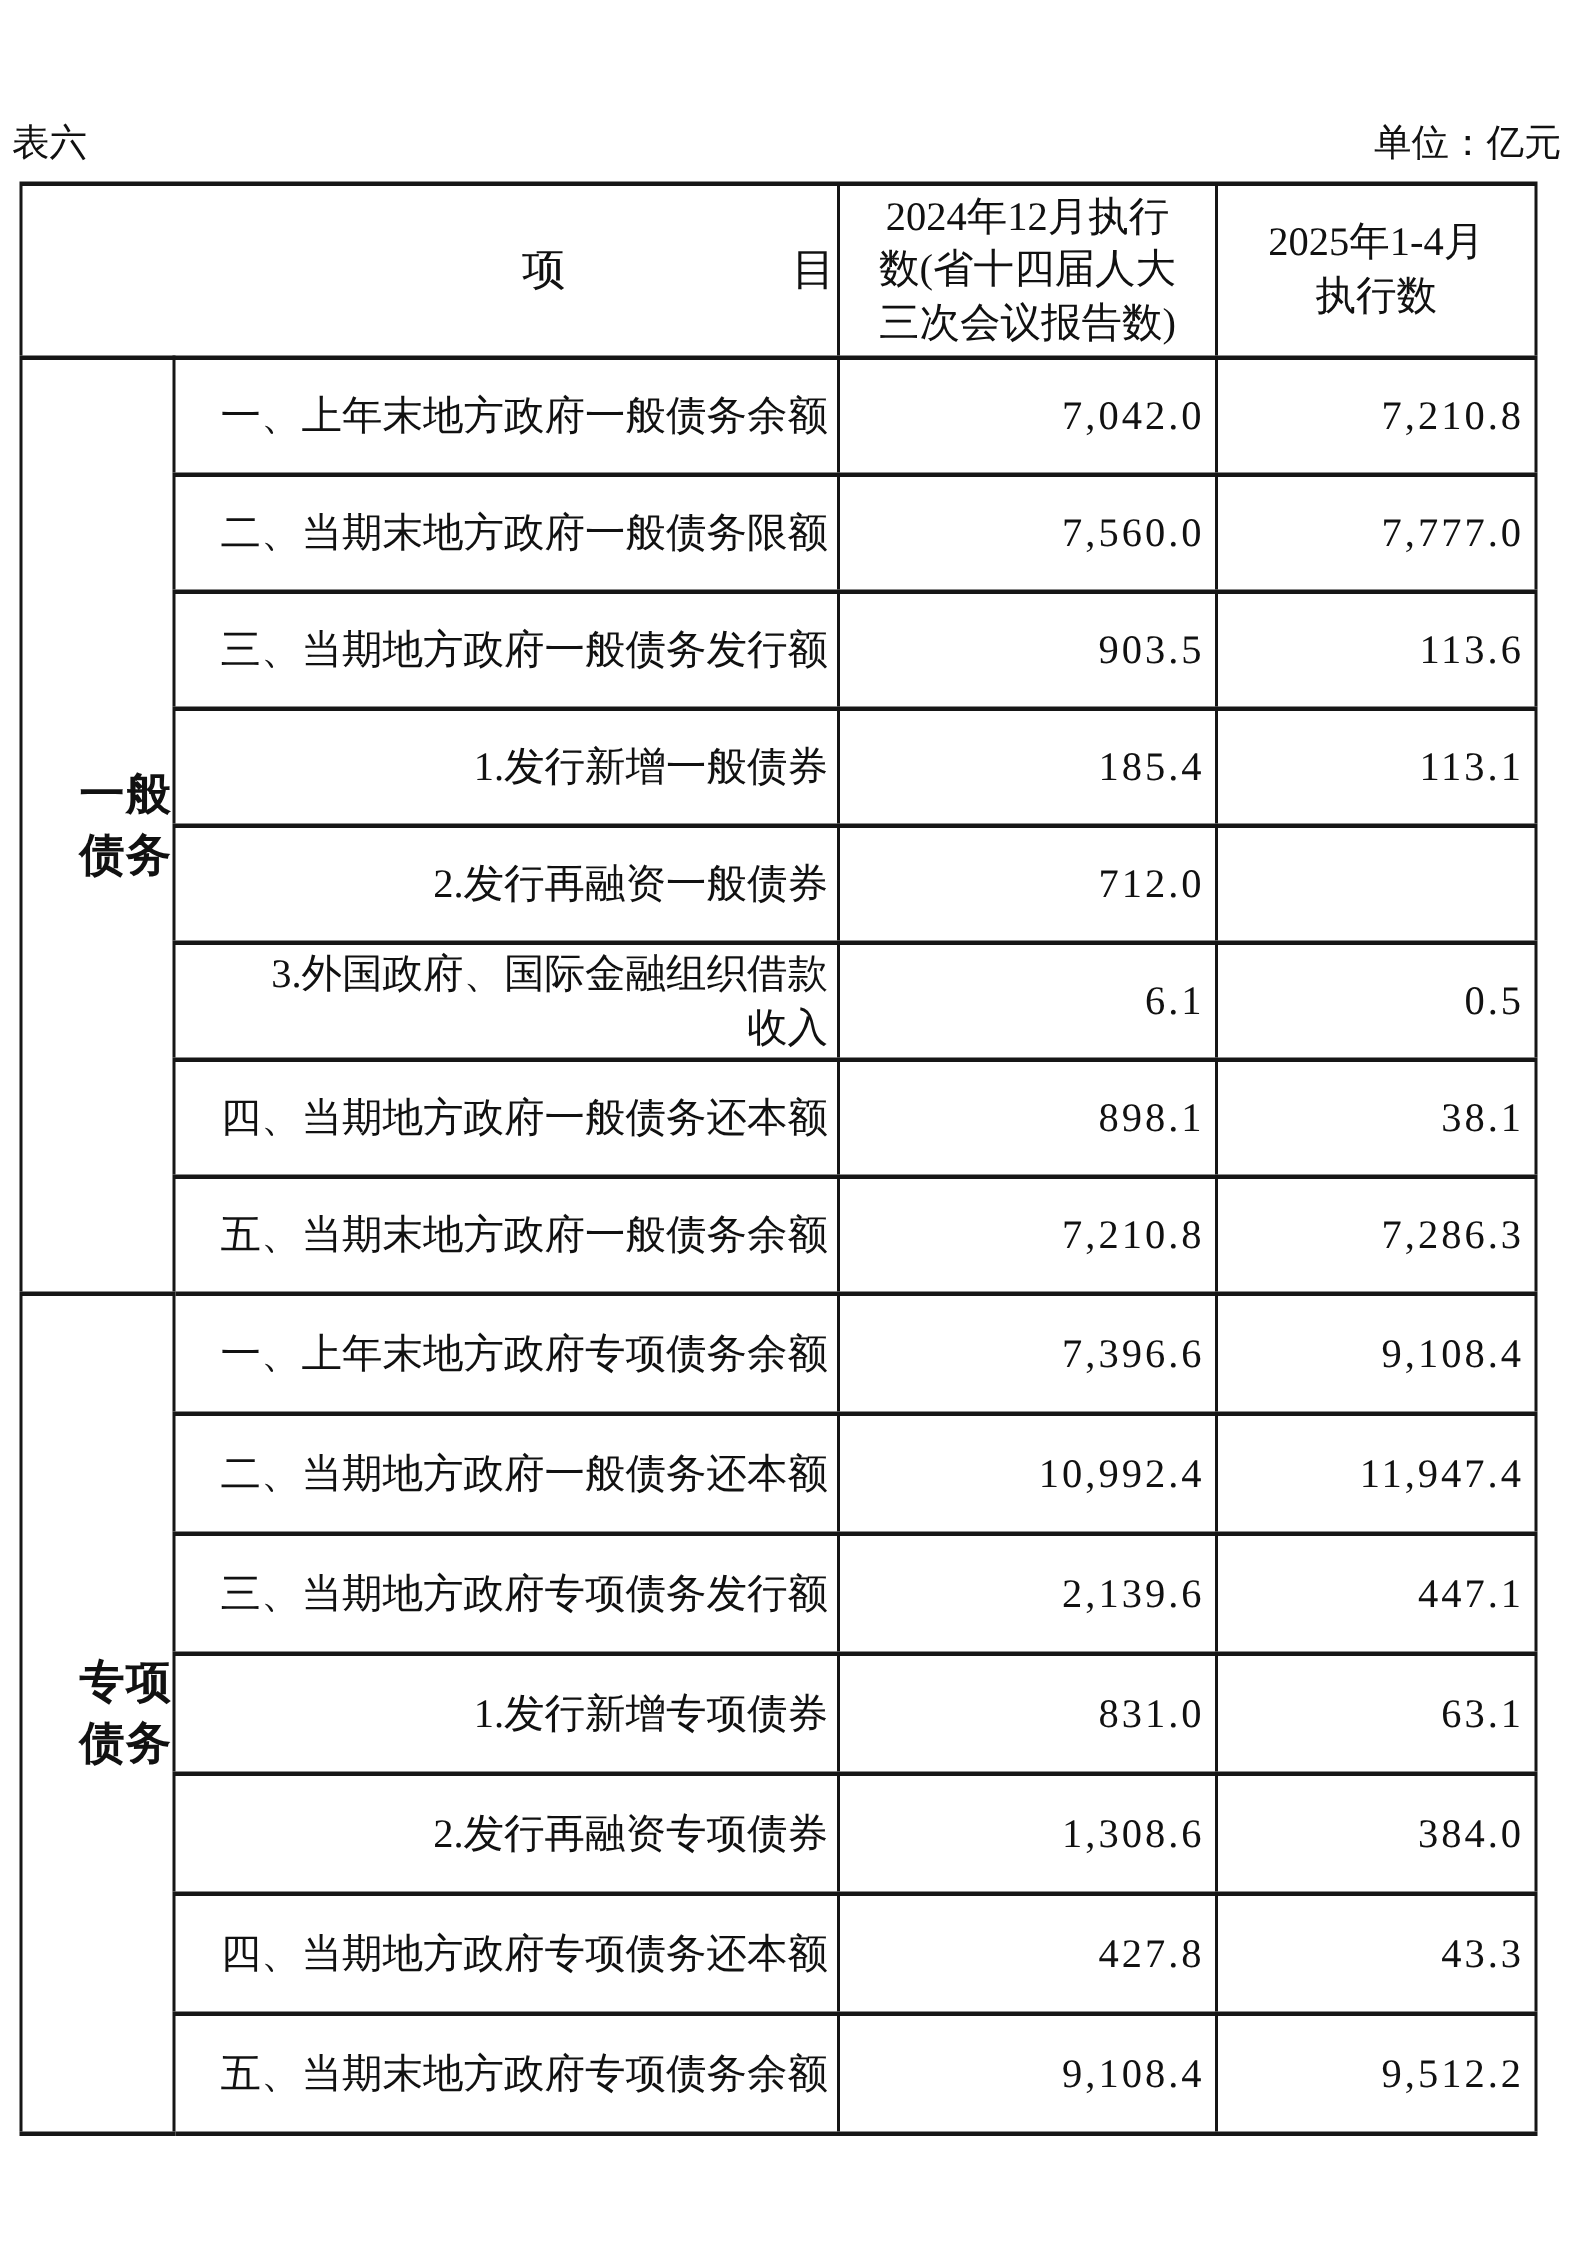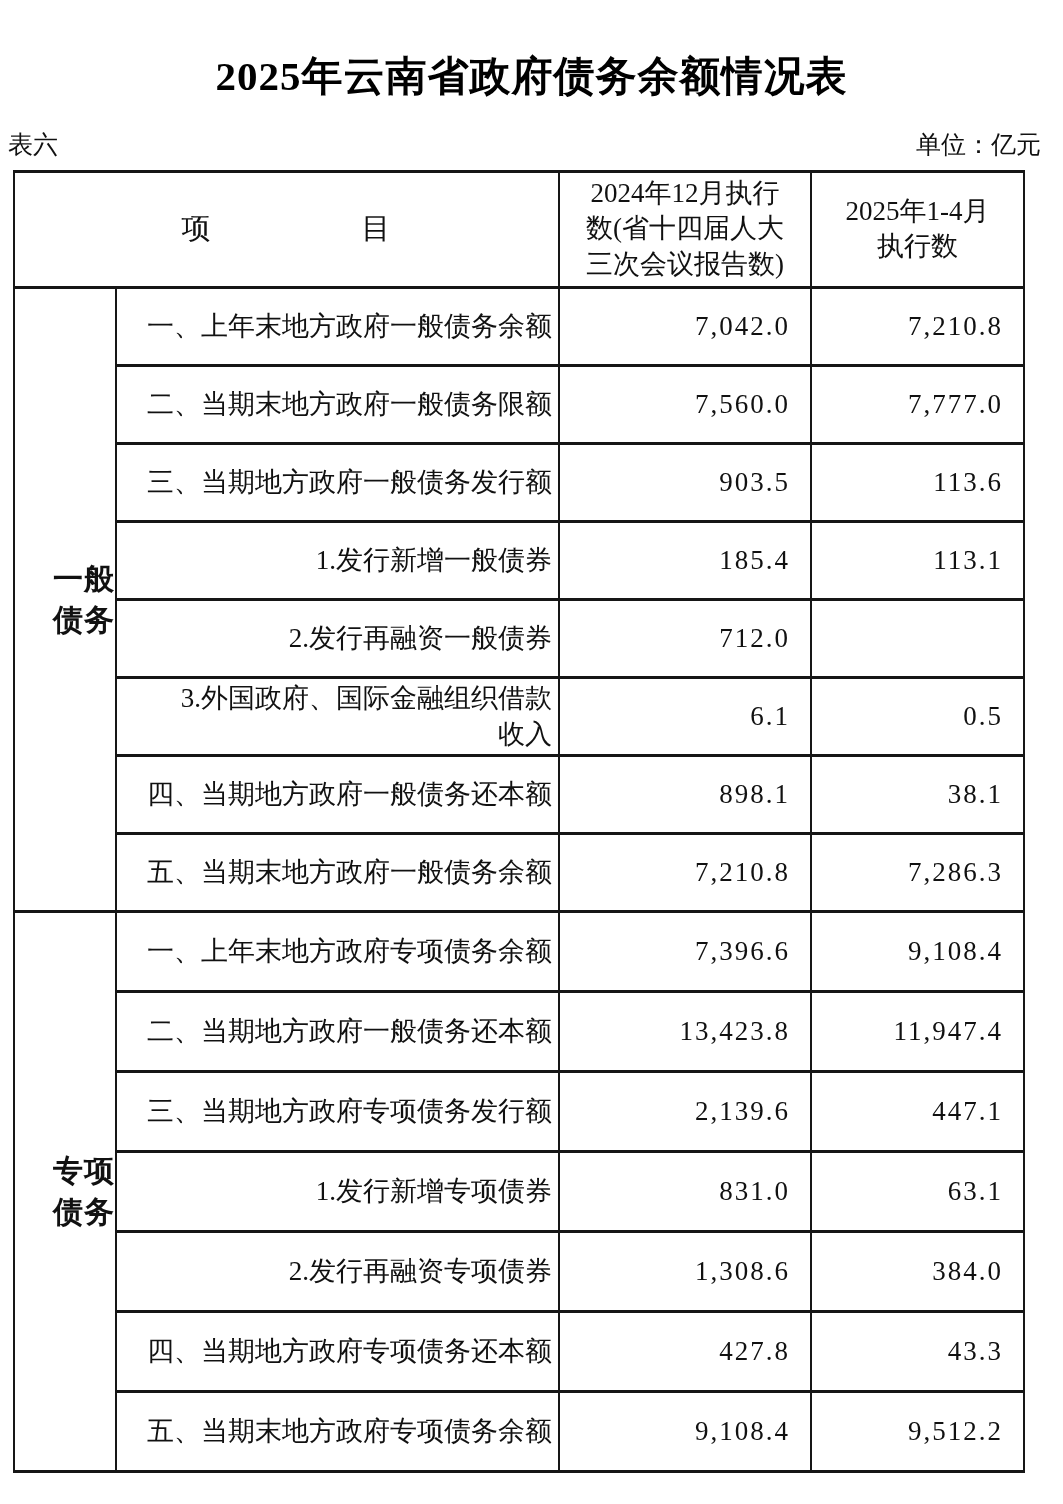--- a/index.html
+++ b/index.html
@@ -52,21 +52,21 @@
     vertical-align: middle;
     font-weight: 400;
   }
 
   tr.header-row { height: 116px; }
   tr.row-s1 { height: 78px; }
   tr.row-s2 { height: 80px; }
 
   th.h-item {
     font-size: 29px;
-    text-align: center;
+    text-align: right;
     white-space: pre-line;
     letter-spacing: 1px;
   }
   th.h-col {
     font-size: 27px;
     text-align: center;
     white-space: pre-line;
     line-height: 1.32;
   }
 
@@ -85,31 +85,30 @@
     padding-left: 9px;
     padding-right: 6px;
     white-space: pre-line;
     line-height: 1.35;
   }
   td.item.sub { padding-left: 25px; }
 
   td.num {
     font-size: 27px;
     text-align: right;
-    padding-right: 20px;
+    padding-right: 7px;
     letter-spacing: 2px;
     font-variant-numeric: tabular-nums;
   }
 </style>
 </head>
 <body>
 
 <div class="page">
 
-  <h1 class="doc-title">2025年云南省政府债务余额情况表</h1>
 
   <div class="meta-row">
     <span>表六</span>
     <span>单位：亿元</span>
   </div>
 
   <table class="debt-table">
     <colgroup>
       <col class="c-group">
       <col class="c-item">
@@ -174,21 +173,21 @@
 
       <tr class="row-s2">
         <td class="group-cell" rowspan="7">专项
 债务</td>
         <td class="item">一、上年末地方政府专项债务余额</td>
         <td class="num">7,396.6</td>
         <td class="num">9,108.4</td>
       </tr>
       <tr class="row-s2">
         <td class="item">二、当期地方政府一般债务还本额</td>
-        <td class="num">13,423.8</td>
+        <td class="num">10,992.4</td>
         <td class="num">11,947.4</td>
       </tr>
       <tr class="row-s2">
         <td class="item">三、当期地方政府专项债务发行额</td>
         <td class="num">2,139.6</td>
         <td class="num">447.1</td>
       </tr>
       <tr class="row-s2">
         <td class="item sub">1.发行新增专项债券</td>
         <td class="num">831.0</td>

